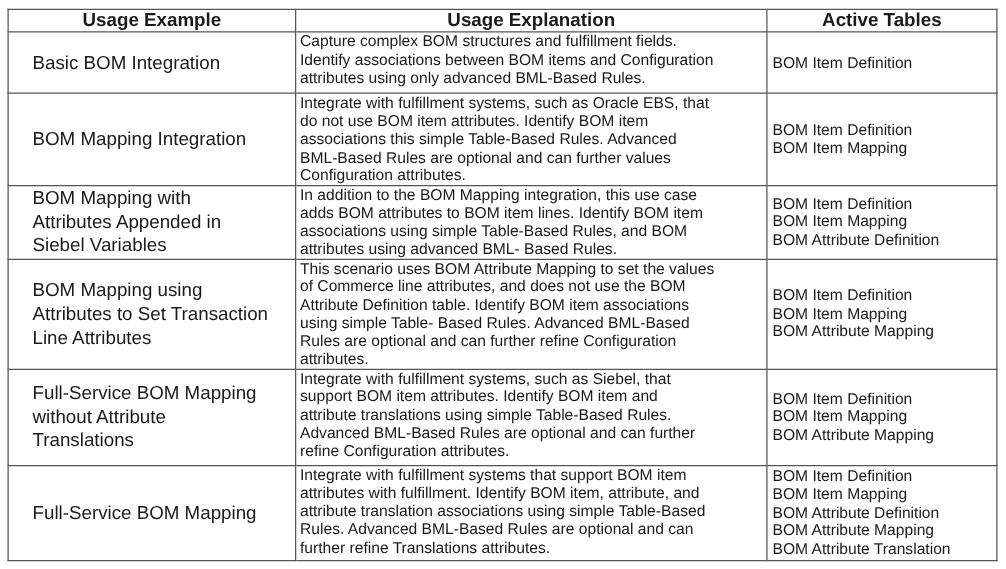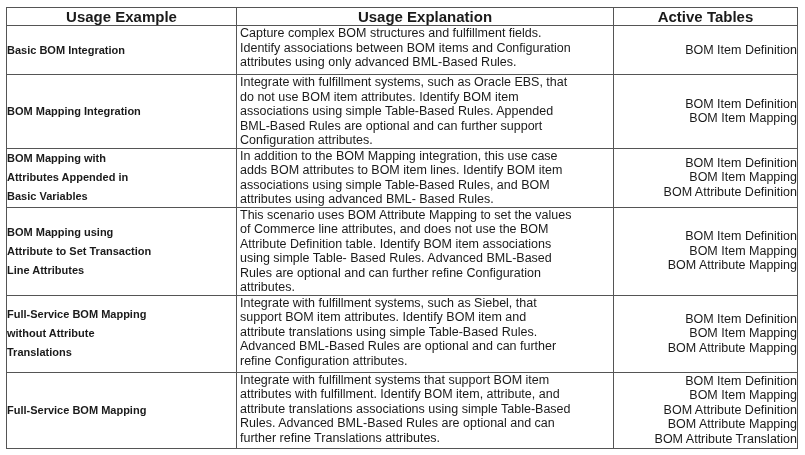--- a/index.html
+++ b/index.html
@@ -9,24 +9,24 @@
     width: 791px;
     border-collapse: collapse;
     table-layout: fixed;
     border: 1.5px solid #2a2a2a;
   }
   col.c1 { width: 230px; }
   col.c2 { width: 377px; }
   col.c3 { width: 184px; }
   th, td { border: 1px solid #555; padding: 0 0 0 3px; vertical-align: middle; }
   th { font-size: 15px; font-weight: bold; text-align: center; height: 17px; line-height: 17px; padding: 0; border-bottom: 1.5px solid #555; margin-left: 24px; }
-  td.ex { font-size: 11px; font-weight: bold; line-height: 19px; padding-left: 0; }
+  td.ex { font-size: 15px; font-weight: normal; line-height: 19px; padding-left: 19px; }
   td.expl, td.tables { font-size: 12.5px; line-height: 14.5px; }
   td.expl { vertical-align: top; padding-top: 0; }
-  td.tables { padding-left: 4px; text-align: right; }
+  td.tables { padding-left: 4px; }
   .line { display: block; white-space: nowrap; }
   tr.r1 { height: 49px; }
   tr.r2 { height: 73px; }
   tr.r3 { height: 59px; }
   tr.r4 { height: 88px; }
   tr.r5 { height: 77px; }
   tr.r6 { height: 76px; }
 </style>
 </head>
 <body>
@@ -60,53 +60,53 @@
       </td>
     </tr>
 
     <tr class="r2">
       <td class="ex">
         <span class="line">BOM Mapping Integration</span>
       </td>
       <td class="expl">
         <span class="line">Integrate with fulfillment systems, such as Oracle EBS, that</span>
         <span class="line">do not use BOM item attributes. Identify BOM item</span>
-        <span class="line">associations using simple Table-Based Rules. Appended</span>
-        <span class="line">BML-Based Rules are optional and can further support</span>
+        <span class="line">associations this simple Table-Based Rules. Advanced</span>
+        <span class="line">BML-Based Rules are optional and can further values</span>
         <span class="line">Configuration attributes.</span>
       </td>
       <td class="tables">
         <span class="line">BOM Item Definition</span>
         <span class="line">BOM Item Mapping</span>
       </td>
     </tr>
 
     <tr class="r3">
       <td class="ex">
         <span class="line">BOM Mapping with</span>
         <span class="line">Attributes Appended in</span>
-        <span class="line">Basic Variables</span>
+        <span class="line">Siebel Variables</span>
       </td>
       <td class="expl">
         <span class="line">In addition to the BOM Mapping integration, this use case</span>
         <span class="line">adds BOM attributes to BOM item lines. Identify BOM item</span>
         <span class="line">associations using simple Table-Based Rules, and BOM</span>
         <span class="line">attributes using advanced BML- Based Rules.</span>
       </td>
       <td class="tables">
         <span class="line">BOM Item Definition</span>
         <span class="line">BOM Item Mapping</span>
         <span class="line">BOM Attribute Definition</span>
       </td>
     </tr>
 
     <tr class="r4">
       <td class="ex">
         <span class="line">BOM Mapping using</span>
-        <span class="line">Attribute to Set Transaction</span>
+        <span class="line">Attributes to Set Transaction</span>
         <span class="line">Line Attributes</span>
       </td>
       <td class="expl">
         <span class="line">This scenario uses BOM Attribute Mapping to set the values</span>
         <span class="line">of Commerce line attributes, and does not use the BOM</span>
         <span class="line">Attribute Definition table. Identify BOM item associations</span>
         <span class="line">using simple Table- Based Rules. Advanced BML-Based</span>
         <span class="line">Rules are optional and can further refine Configuration</span>
         <span class="line">attributes.</span>
       </td>
@@ -137,21 +137,21 @@
       </td>
     </tr>
 
     <tr class="r6">
       <td class="ex">
         <span class="line">Full-Service BOM Mapping</span>
       </td>
       <td class="expl">
         <span class="line">Integrate with fulfillment systems that support BOM item</span>
         <span class="line">attributes with fulfillment. Identify BOM item, attribute, and</span>
-        <span class="line">attribute translations associations using simple Table-Based</span>
+        <span class="line">attribute translation associations using simple Table-Based</span>
         <span class="line">Rules. Advanced BML-Based Rules are optional and can</span>
         <span class="line">further refine Translations attributes.</span>
       </td>
       <td class="tables">
         <span class="line">BOM Item Definition</span>
         <span class="line">BOM Item Mapping</span>
         <span class="line">BOM Attribute Definition</span>
         <span class="line">BOM Attribute Mapping</span>
         <span class="line">BOM Attribute Translation</span>
       </td>

